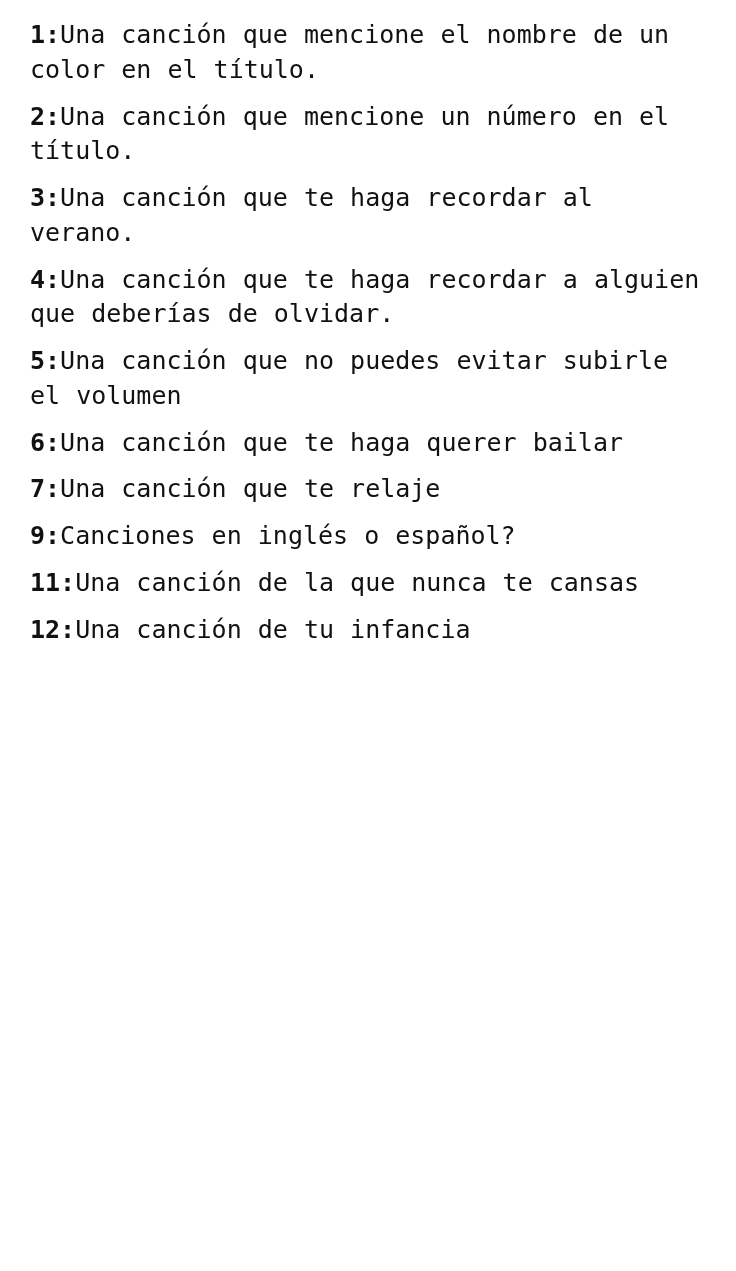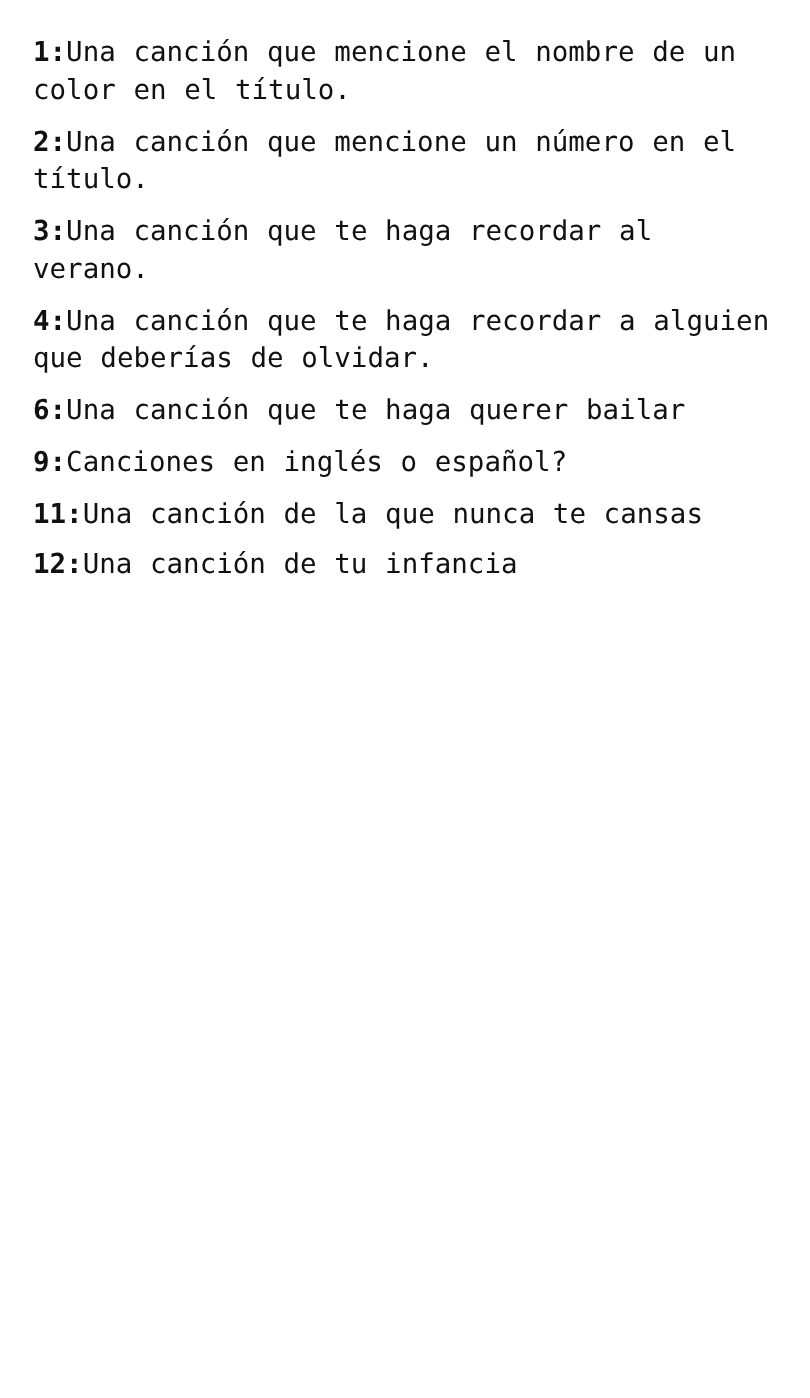--- a/index.html
+++ b/index.html
@@ -13,36 +13,38 @@
     font-family: "DejaVu Sans Mono", monospace;
     color: #111111;
   }
   .list {
     padding: 18px 30px 10px 30px;
     box-sizing: border-box;
   }
   .item {
     font-size: 25px;
     line-height: 1.39;
-    margin: 12px 0 12px 0;
+    margin: 0 0 12px 0;
     letter-spacing: 0px;
     word-spacing: 1px;
   }
   .num {
     font-weight: bold;
   }
   .txt {
     font-weight: normal;
   }
 </style>
 </head>
 <body>
 
 <div class="list">
   <p class="item"><span class="num">1:</span><span class="txt">Una canción que mencione el nombre de un color en el título.</span></p>
   <p class="item"><span class="num">2:</span><span class="txt">Una canción que mencione un número en el título.</span></p>
   <p class="item"><span class="num">3:</span><span class="txt">Una canción que te haga recordar al verano.</span></p>
   <p class="item"><span class="num">4:</span><span class="txt">Una canción que te haga recordar a alguien que deberías de olvidar.</span></p>
+  <p class="item"><span class="num">5:</span><span class="txt">Una canción que no puedes evitar subirle el volumen</span></p>
   <p class="item"><span class="num">6:</span><span class="txt">Una canción que te haga querer bailar</span></p>
+  <p class="item"><span class="num">7:</span><span class="txt">Una canción que te relaje</span></p>
   <p class="item"><span class="num">9:</span><span class="txt">Canciones en inglés o español?</span></p>
   <p class="item"><span class="num">11:</span><span class="txt">Una canción de la que nunca te cansas</span></p>
   <p class="item"><span class="num">12:</span><span class="txt">Una canción de tu infancia</span></p>
 </div>
 
 </body></html>

